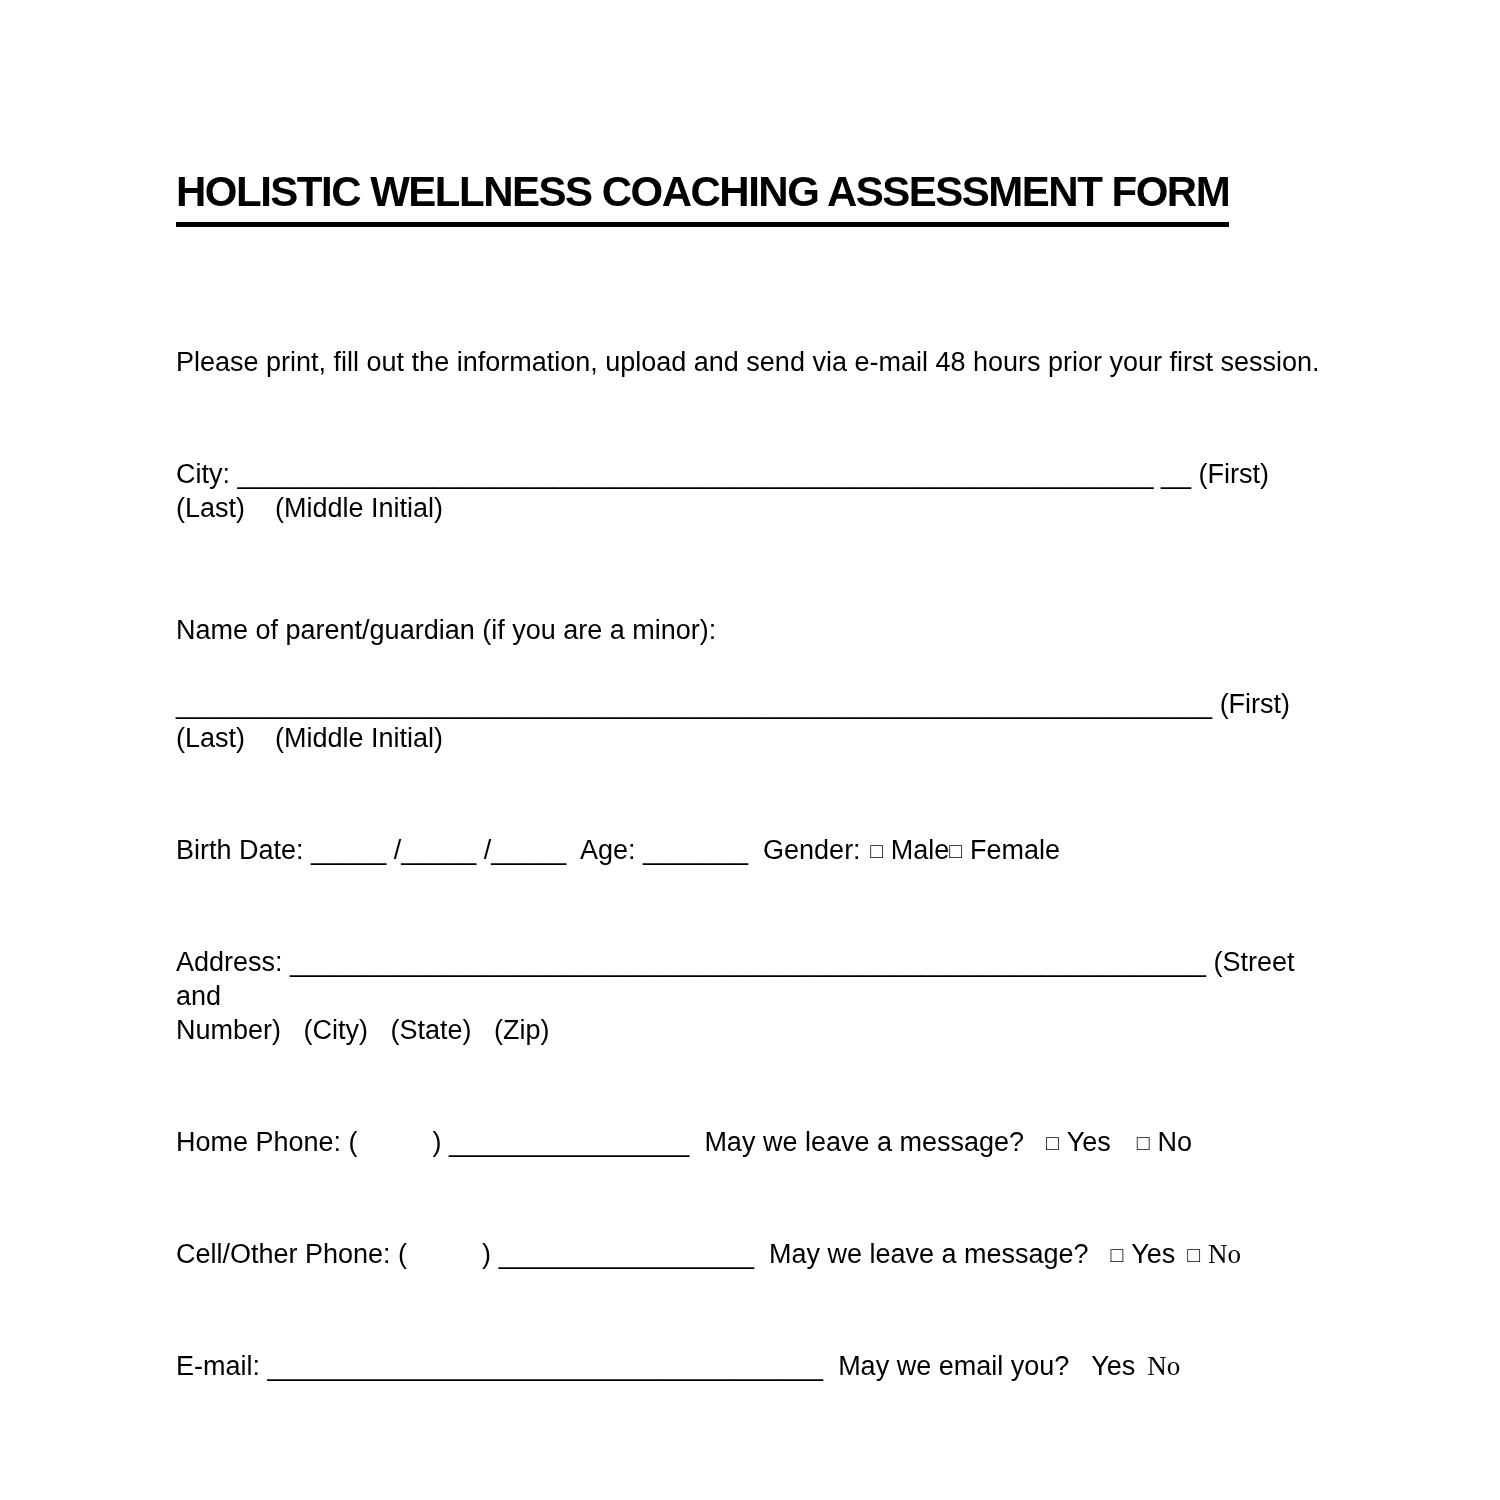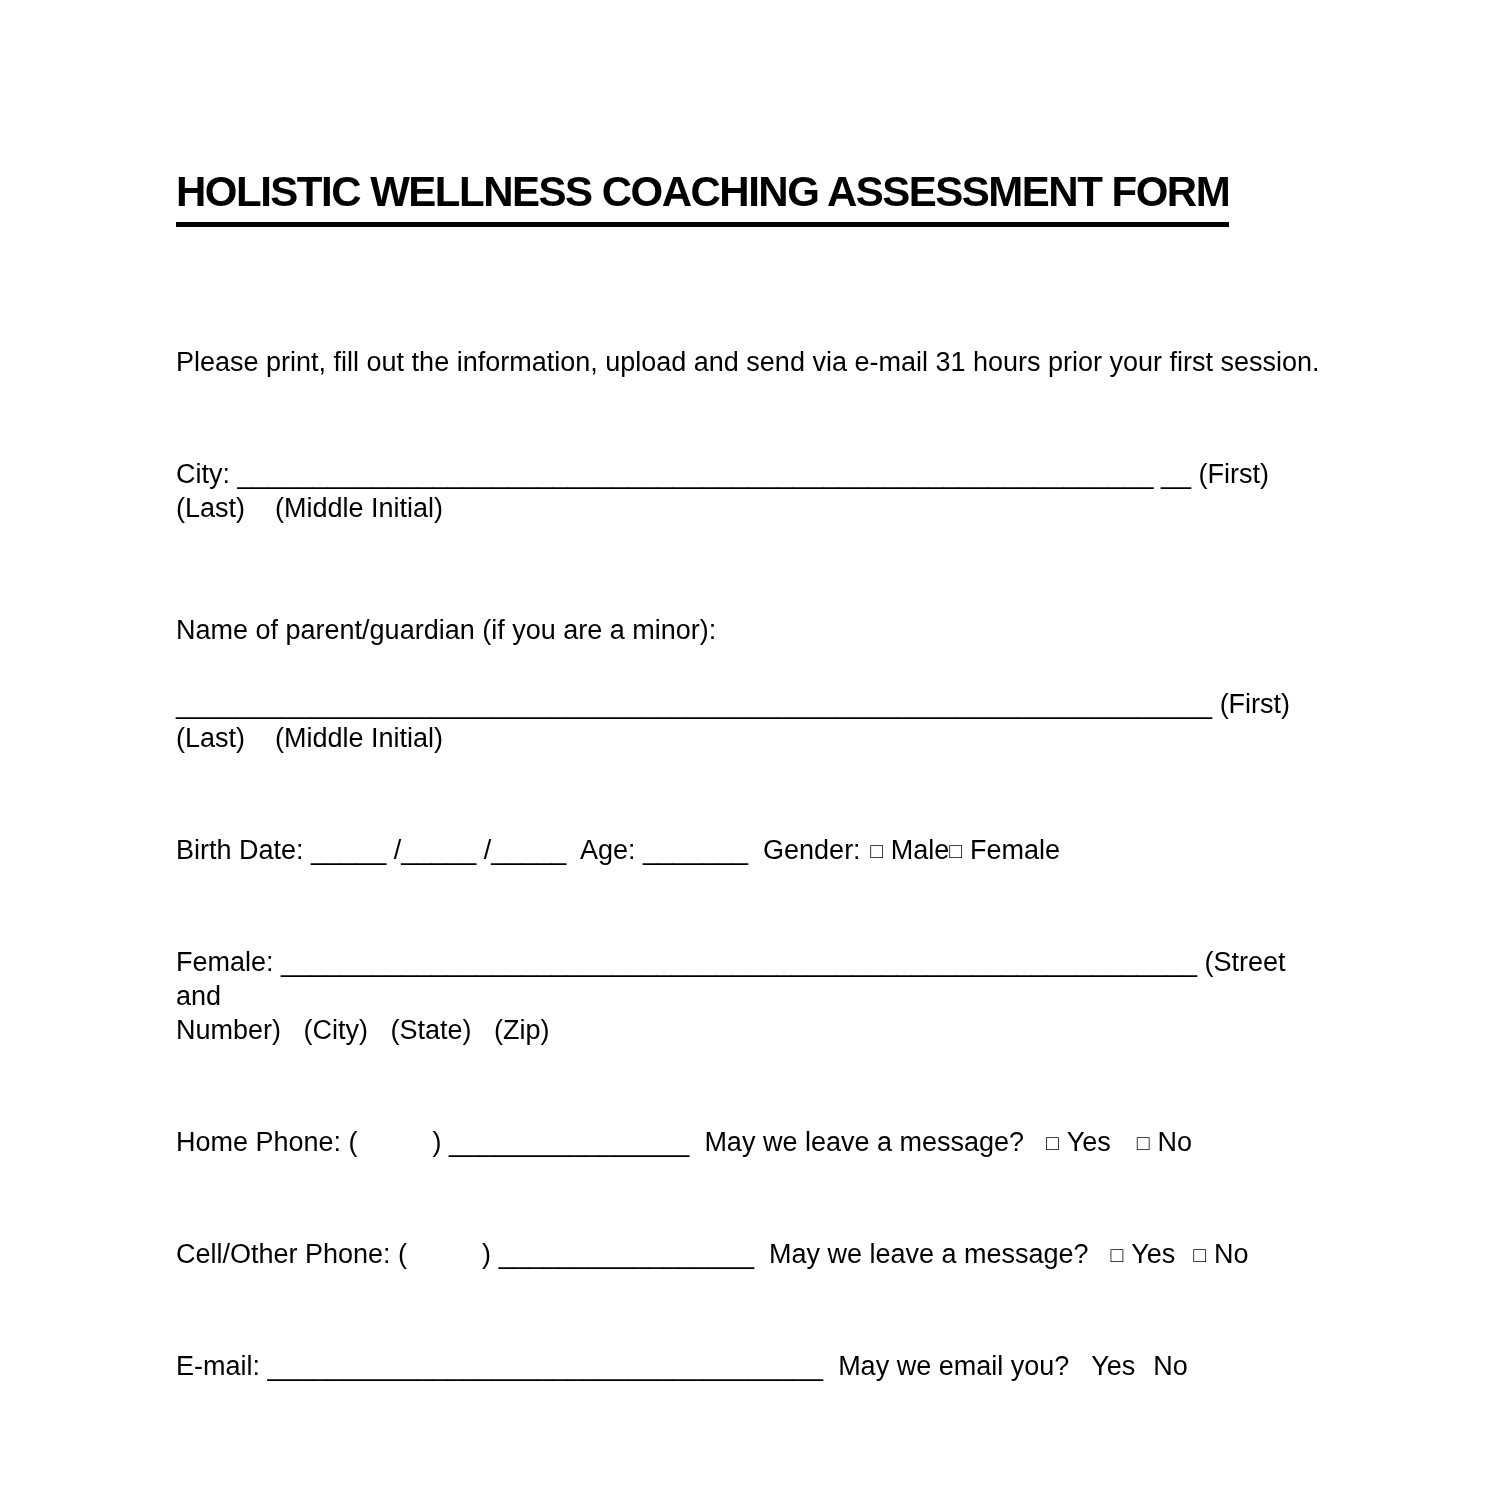--- a/index.html
+++ b/index.html
@@ -37,33 +37,33 @@
   .opt { display: inline; }
   .opt .box {
     display: inline-block;
     font-size: 21px;
     line-height: 21px;
     transform: translateY(-1px);
     margin-right: 8px;
   }
   .opt.ml-first { margin-left: 22px; }
   .opt.ml-next  { margin-left: 26px; text-align: right; }
-  .opt.ml-next-sm { margin-left: 18px; }
+  .opt.ml-next-sm { margin-left: 12px; font-family: Liberation Serif, serif; }
   .opt.ml-g1 { margin-left: 2px; }
   .opt.ml-g2 { }
 </style>
 </head>
 <body>
 
 <div class="page">
 
   <h1 class="doc-title"><span class="tu">HOLISTIC WELLNESS COACHING ASSESSMENT FORM</span></h1>
 
   <div class="block">
-    <div class="line">Please print, fill out the information, upload and send via e-mail 31 hours prior your first session.</div>
+    <div class="line">Please print, fill out the information, upload and send via e-mail 48 hours prior your first session.</div>
   </div>
 
 
   <div class="block mb-lg">
     <div class="line"><span>City: </span><span class="fill">_____________________________________________________________ __</span><span> (First)</span></div>
     <div class="line">(Last)    (Middle Initial)</div>
   </div>
 
   <div class="block mb-sm">
     <div class="line">Name of parent/guardian (if you are a minor):</div>
@@ -72,21 +72,21 @@
   <div class="block">
     <div class="line"><span class="fill">_____________________________________________________________________</span><span> (First)</span></div>
     <div class="line">(Last)    (Middle Initial)</div>
   </div>
 
   <div class="block">
     <div class="line"><span>Birth Date: </span><span class="fill">_____</span><span> /</span><span class="fill">_____</span><span> /</span><span class="fill">_____</span><span>  Age: </span><span class="fill">_______</span><span>  Gender: </span><span class="opt ml-g1"><span class="box">□</span><span>Male</span></span><span class="opt ml-g2"><span class="box">□</span><span>Female</span></span></div>
   </div>
 
   <div class="block">
-    <div class="line"><span>Female: </span><span class="fill">_____________________________________________________________</span><span> (Street and</span></div>
+    <div class="line"><span>Address: </span><span class="fill">_____________________________________________________________</span><span> (Street and</span></div>
     <div class="line">Number)   (City)   (State)   (Zip)</div>
   </div>
 
   <div class="block">
     <div class="line"><span>Home Phone: (          ) </span><span class="fill">________________</span><span>  May we leave a message?</span><span class="opt ml-first"><span class="box">□</span><span>Yes</span></span><span class="opt ml-next"><span class="box">□</span><span>No</span></span></div>
   </div>
 
   <div class="block">
     <div class="line"><span>Cell/Other Phone: (          ) </span><span class="fill">_________________</span><span>  May we leave a message?</span><span class="opt ml-first"><span class="box">□</span><span>Yes</span></span><span class="opt ml-next-sm"><span class="box">□</span><span>No</span></span></div>
   </div>

